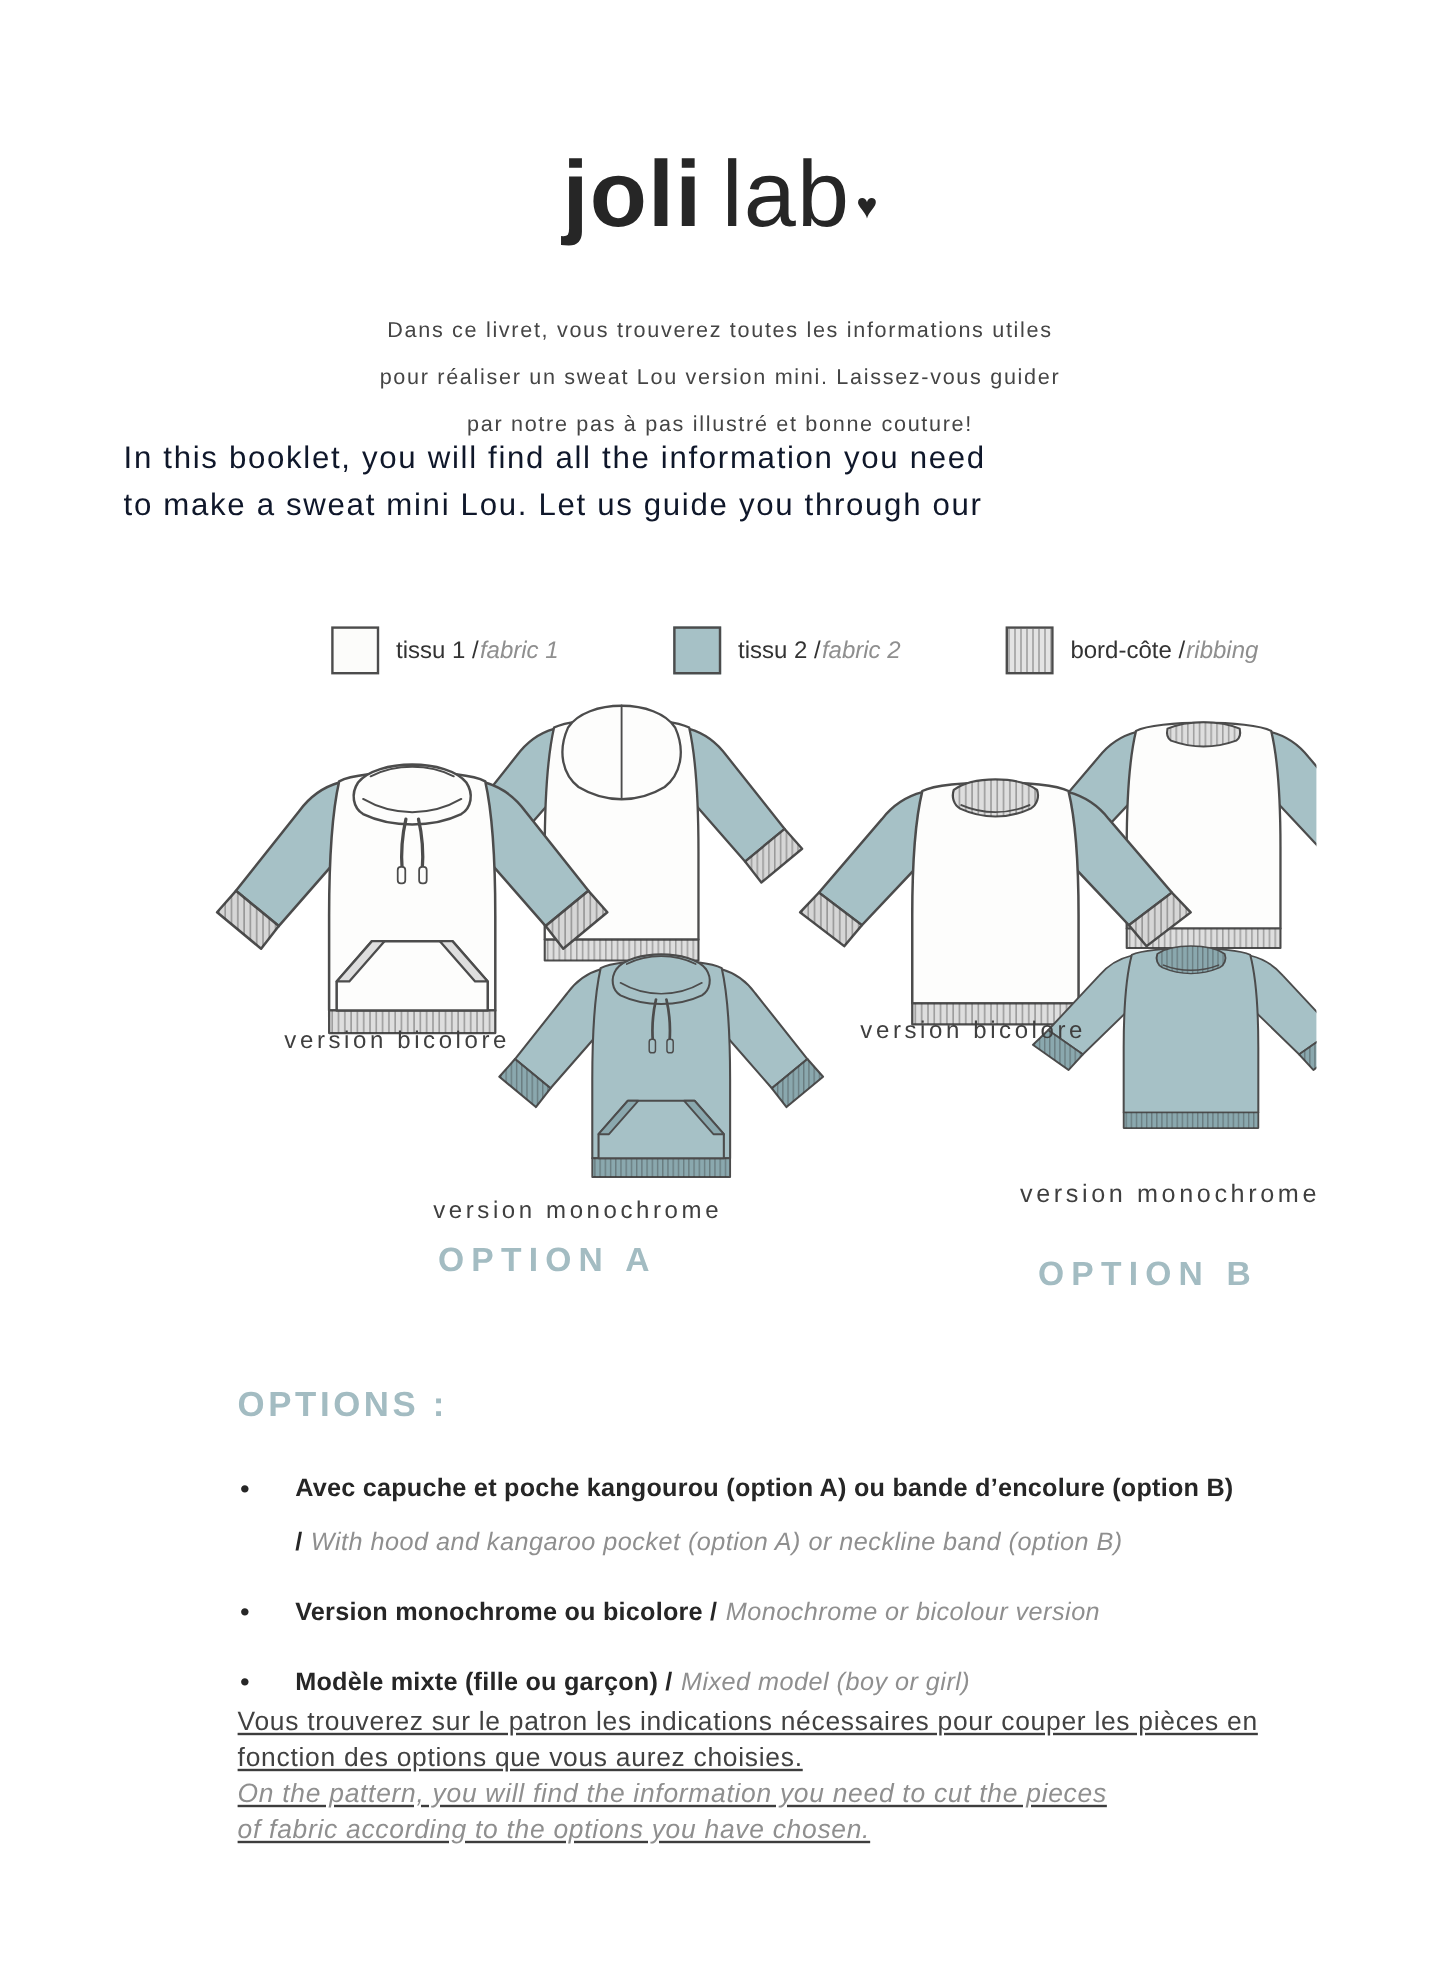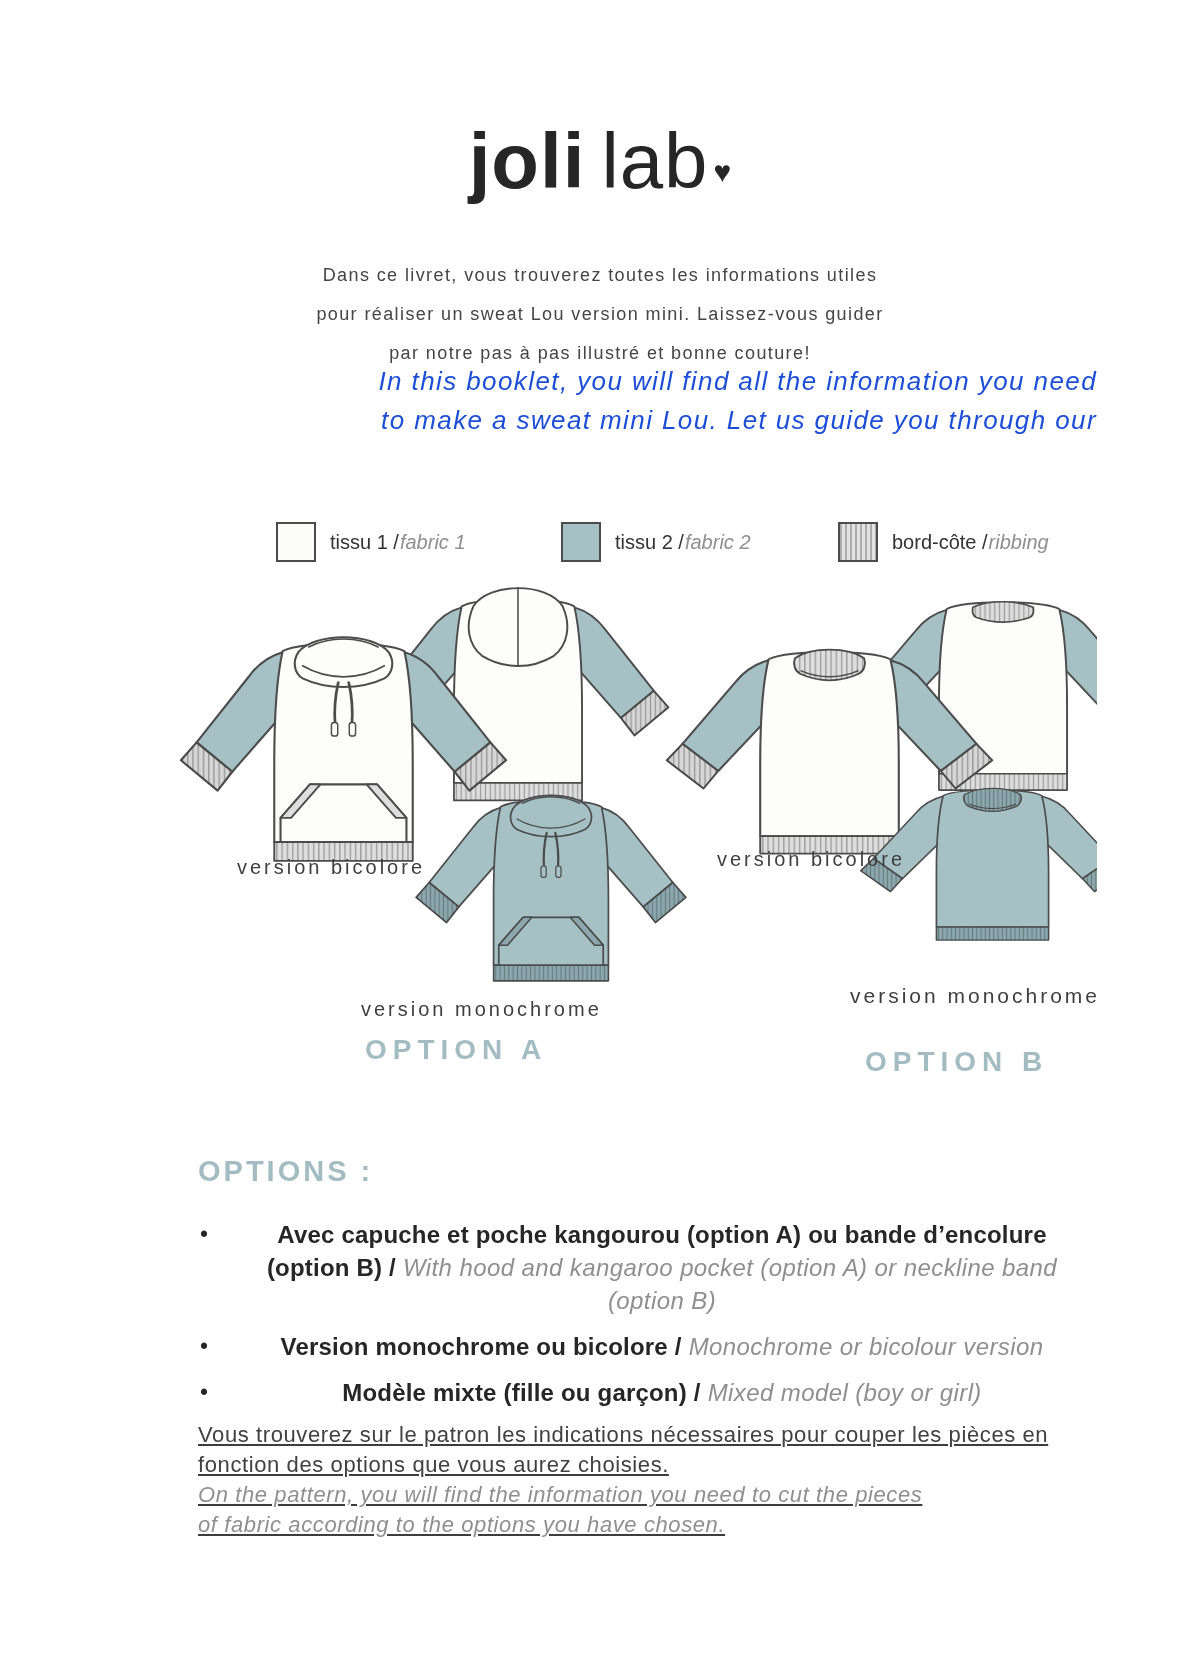--- a/index.html
+++ b/index.html
@@ -10,22 +10,22 @@
 
   
   .logo{position:absolute;top:116px;left:0;right:0;text-align:center;color:#262626;}
   .logo .brand-bold{font-size:78px;font-weight:800;letter-spacing:1px;}
   .logo .brand-light{font-size:78px;font-weight:300;margin-left:16px;letter-spacing:1px;}
   .logo .heart{font-size:30px;display:inline-block;transform:translateY(-6px);margin-left:5px;}
 
   
   .intro-fr{position:absolute;top:244px;left:0;right:0;text-align:center;
     font-size:18px;line-height:39px;letter-spacing:1.4px;color:#454545;margin-top:12px;}
-  .intro-en{position:absolute;top:362px;left:0;right:0;text-align:right;
-    font-size:26px;line-height:39px;letter-spacing:1.4px;color:#1d4ed8;font-style:italic;}
+  .intro-en{position:absolute;top:362px;left:0;right:0;text-align:left;
+    font-size:26px;line-height:39px;letter-spacing:1.4px;color:#0f172a;}
 
   
   .legend-item{position:absolute;top:520px;display:flex;align-items:center;gap:14px;height:44px;}
   .legend-item.l1{left:173px}.legend-item.l2{left:458px}.legend-item.l3{left:735px}
   .swatch{width:40px;height:40px;border:2px solid #4c4c4c;box-sizing:border-box;flex:0 0 auto;}
   .swatch.f1{background:#fcfcfa;}
   .swatch.f2{background:#a6c1c6;}
   .swatch.rb{background:repeating-linear-gradient(90deg,#adadad 0 2px,#e3e3e3 2px 5px);}
   .legend-label{font-size:20px;color:#333;white-space:nowrap;}
   .legend-label .en{font-style:italic;color:#8f8f8f;margin-left:1px;}
@@ -50,21 +50,21 @@
   .cap-b-bi{left:578px;top:848px;width:260px;}
   .cap-b-mono{left:742px;top:984px;width:260px;font-size:21px;}
   .option-title{position:absolute;font-size:28px;font-weight:bold;letter-spacing:6px;color:#a3bcc2;white-space:nowrap;}
   .opt-a{left:262px;top:1034px;}
   .opt-b{left:762px;top:1046px;}
 
   
   .options-heading{position:absolute;left:95px;top:1155px;font-size:29px;font-weight:bold;
     letter-spacing:3px;color:#a3bcc2;}
   .bullets{position:absolute;left:95px;top:1218px;width:880px;}
-  .bullet{position:relative;padding-left:48px;font-size:24px;line-height:33px;margin-bottom:13px;text-align:center;}
+  .bullet{position:relative;padding-left:48px;font-size:21px;line-height:45px;margin-bottom:13px;}
   .bullet::before{content:"\2022";position:absolute;left:2px;top:0;color:#262626;font-size:23px;}
   .bullet .fr{font-weight:bold;color:#262626;letter-spacing:0.2px;}
   .bullet .en{font-style:italic;color:#8f8f8f;margin-left:7px;letter-spacing:0.4px;}
 
   
   .footnote{position:absolute;left:95px;top:1420px;font-size:22px;line-height:30px;letter-spacing:0.6px;text-decoration:underline;}
   .footnote .fr-line{color:#414141;}
   .footnote .en-line{color:#8f8f8f;font-style:italic;}
 </style>
 </head>

